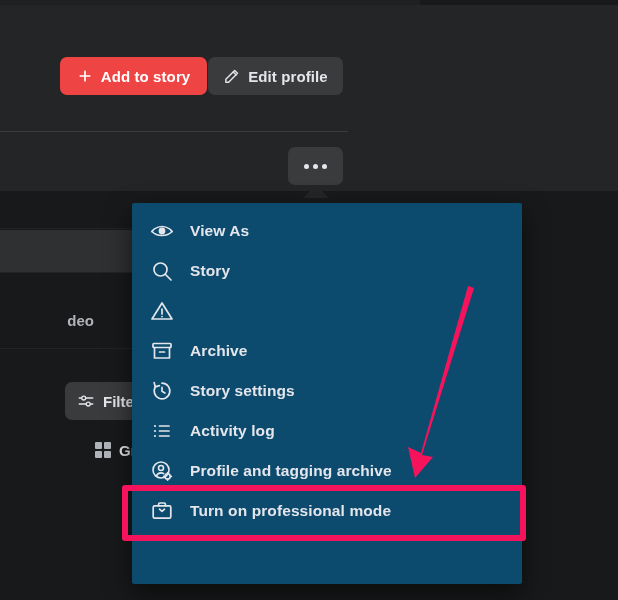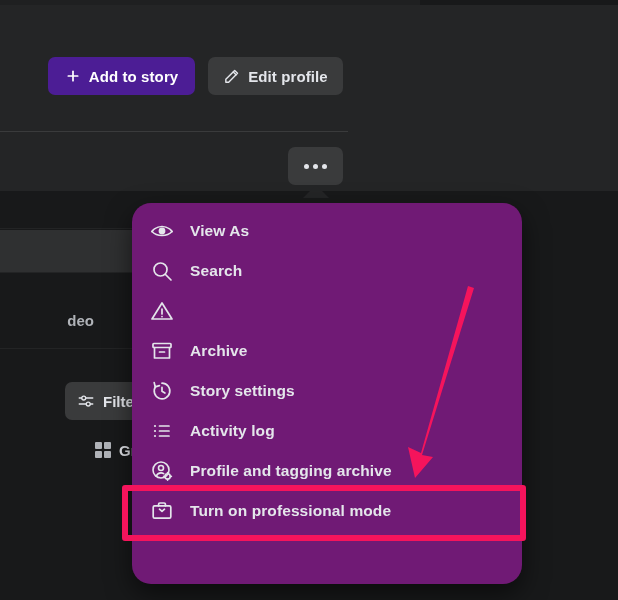--- a/index.html
+++ b/index.html
@@ -58,23 +58,23 @@
     gap: 8px;
     border-radius: 7px;
     font-size: 15px;
     font-weight: 700;
     letter-spacing: .1px;
     cursor: pointer;
     box-sizing: border-box;
     user-select: none;
   }
   .btn-add {
-    left: 48px; top: 57px;
+    left: 60px; top: 57px;
     width: 147px; height: 38px;
-    background: #4c1d95;
+    background: #ef4444;
     color: #ffffff;
   }
   .btn-edit {
     left: 208px; top: 57px;
     width: 135px; height: 38px;
     background: #3a3b3c;
     color: #e4e6eb;
   }
   .ico {
     display: inline-block;
@@ -181,22 +181,22 @@
     background: #b0b3b8;
     border-radius: 1px;
     display: block;
   }
 
   
   .menu {
     position: absolute;
     left: 132px; top: 203px;
     width: 390px; height: 381px;
-    background: #701a75;
-    border-radius: 19px;
+    background: #0c4a6e;
+    border-radius: 2px;
     box-shadow: 0 10px 26px rgba(0,0,0,.55);
     padding: 8px 8px;
     box-sizing: border-box;
     z-index: 5;
   }
   .menu-item {
     display: flex;
     align-items: center;
     gap: 16px;
     height: 40px;
@@ -320,21 +320,21 @@
       <span>View As</span>
     </div>
 
     <div class="menu-item">
       <span class="mi-ico">
         <svg width="24" height="24" viewBox="0 0 24 24" fill="none" stroke="#e4e6eb" stroke-width="1.7" stroke-linecap="round">
           <circle cx="10.5" cy="10.5" r="6.5"></circle>
             <line x1="15.5" y1="15.5" x2="21" y2="21"></line>
         </svg>
       </span>
-      <span>Search</span>
+      <span>Story</span>
     </div>
 
     <div class="menu-item">
       <span class="mi-ico">
         <svg width="24" height="24" viewBox="0 0 24 24" fill="none" stroke="#e4e6eb" stroke-width="1.7" stroke-linecap="round" stroke-linejoin="round">
           <path d="M12 4L22 20H2z"></path>
           <line x1="12" y1="10" x2="12" y2="15"></line>
           <circle cx="12" cy="17.6" r="0.9" fill="#e4e6eb" stroke="none"></circle>
         </svg>
       </span>

